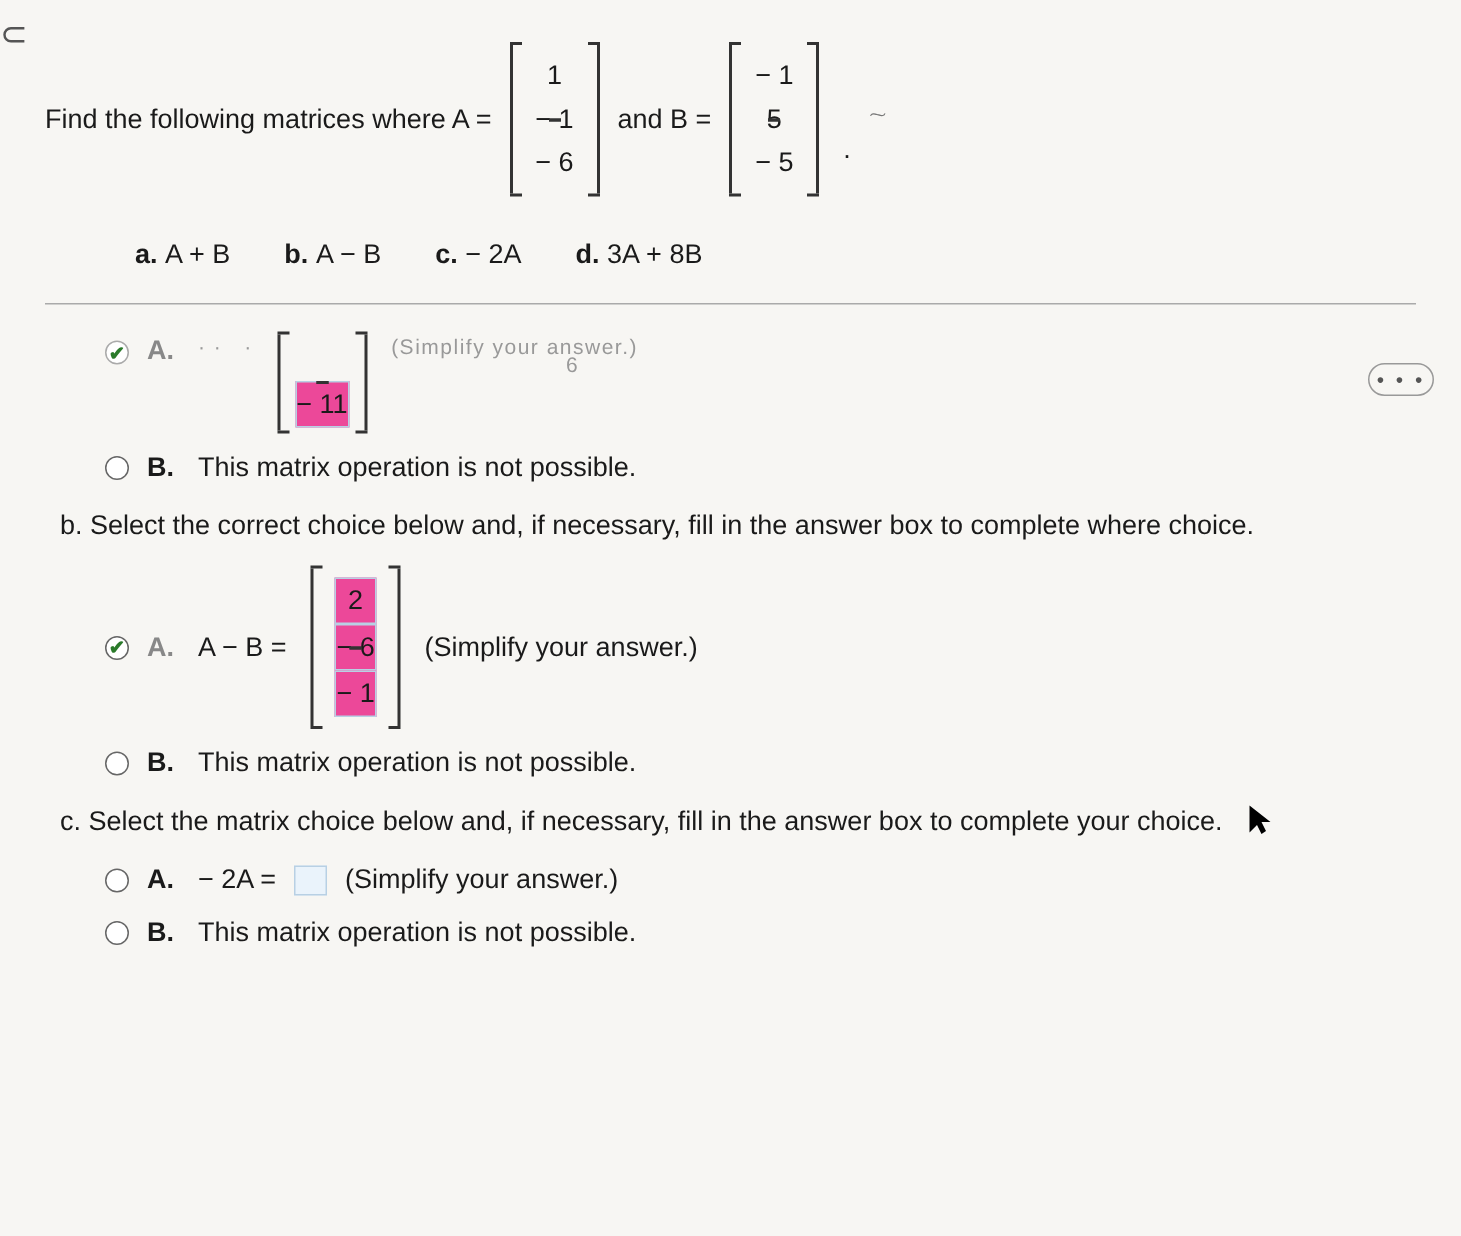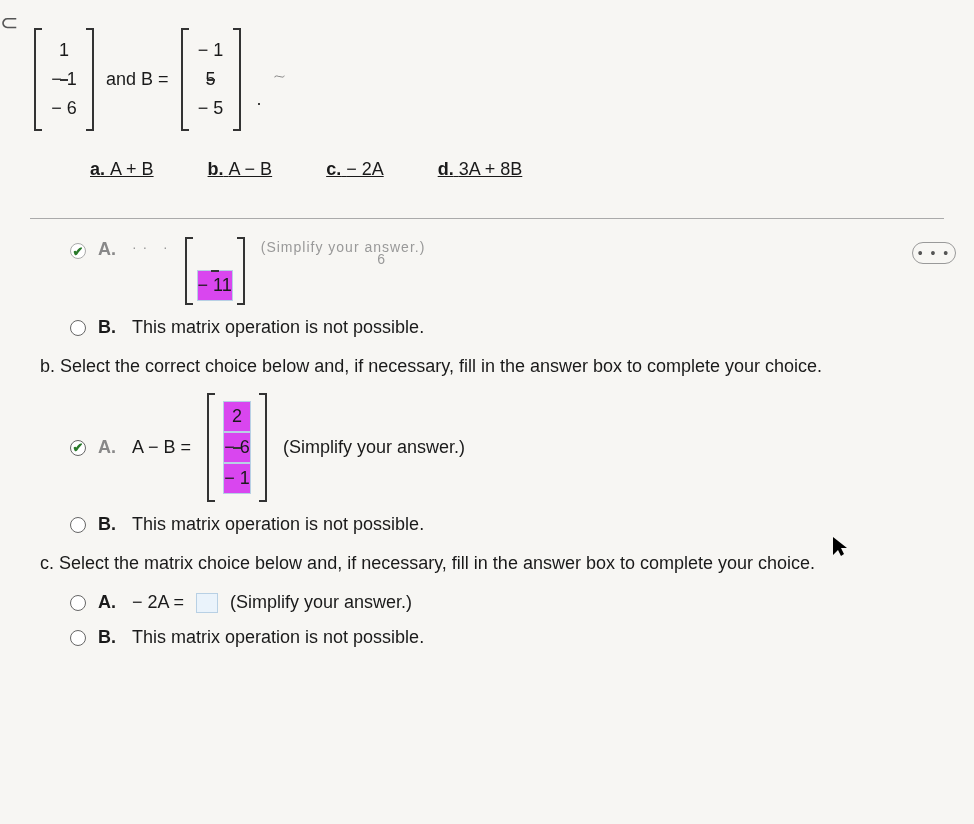--- a/index.html
+++ b/index.html
@@ -43,33 +43,32 @@
     .matrix .tl { top: -2px; left: -2px; }
     .matrix .tr { top: -2px; right: -2px; }
     .matrix .bl { bottom: -2px; left: -2px; }
     .matrix .br { bottom: -2px; right: -2px; }
     .matrix .cell {
       min-width: 28px;
       text-align: center;
       padding: 4px 0;
     }
     .input-cell {
-      background: #d946ef;
+      background: #ec4899;
       border: 1px solid #b8d0e4;
       min-width: 34px;
       padding: 4px 6px;
       text-align: center;
     }
     .parts-row {
       display: flex;
-      gap: 54px;
+      gap: 36px;
       padding-left: 60px;
-      margin-bottom: 38px;
-      font-weight: bold;
-      text-decoration: underline;
+      margin-bottom: 22px;
+      font-weight: bold;
     }
     .parts-row span { font-weight: normal; }
     .parts-row b { font-weight: bold; }
     hr.divider {
       border: none;
       border-top: 1px solid #aaa;
       margin: 10px 0 20px;
     }
     .overflow-btn {
       position: absolute;
@@ -162,20 +161,21 @@
       margin-left:40px;
     }
     .tiny { font-size:12px; color:#777; position:relative; top:-4px; left:4px;}
   </style>
 </head>
 <body>
 
 <div class="top-mark">⊂</div>
 
 <div class="question-stem">
+  <span>Find the following matrices where A =</span>
   <span class="matrix">
     <span class="tl"></span>
       <span class="tr"></span>
       <span class="bl"></span>
       <span class="br"></span>
     <span class="cell">1</span>
     <span class="cell">− 1</span>
     <span class="cell">− 6</span>
   </span>
   <span>and B =</span>
@@ -217,21 +217,21 @@
   <span class="obscured" style="align-self:flex-start;">(Simplify your answer.)</span>
   <span class="obscured" style="align-self:flex-start; position:relative; top:12px; margin-left:-60px;">6</span>
 </div>
 
 <div class="choice-row">
   <span class="radio"></span>
   <span class="choice-label">B.</span>
   <span>This matrix operation is not possible.</span>
 </div>
 
-<div class="sub-prompt">b. Select the correct choice below and, if necessary, fill in the answer box to complete your choice.</div>
+<div class="sub-prompt">b. Select the correct choice below and, if necessary, fill in the answer box to complete where choice.</div>
 
 <div class="choice-row" style="align-items:center;">
   <span class="radio checked checked-green"></span>
   <span class="choice-label" style="color:#888;">A.</span>
   <span>A − B =</span>
   <span class="matrix">
     <span class="tl"></span>
       <span class="tr"></span>
       <span class="bl"></span>
       <span class="br"></span>

